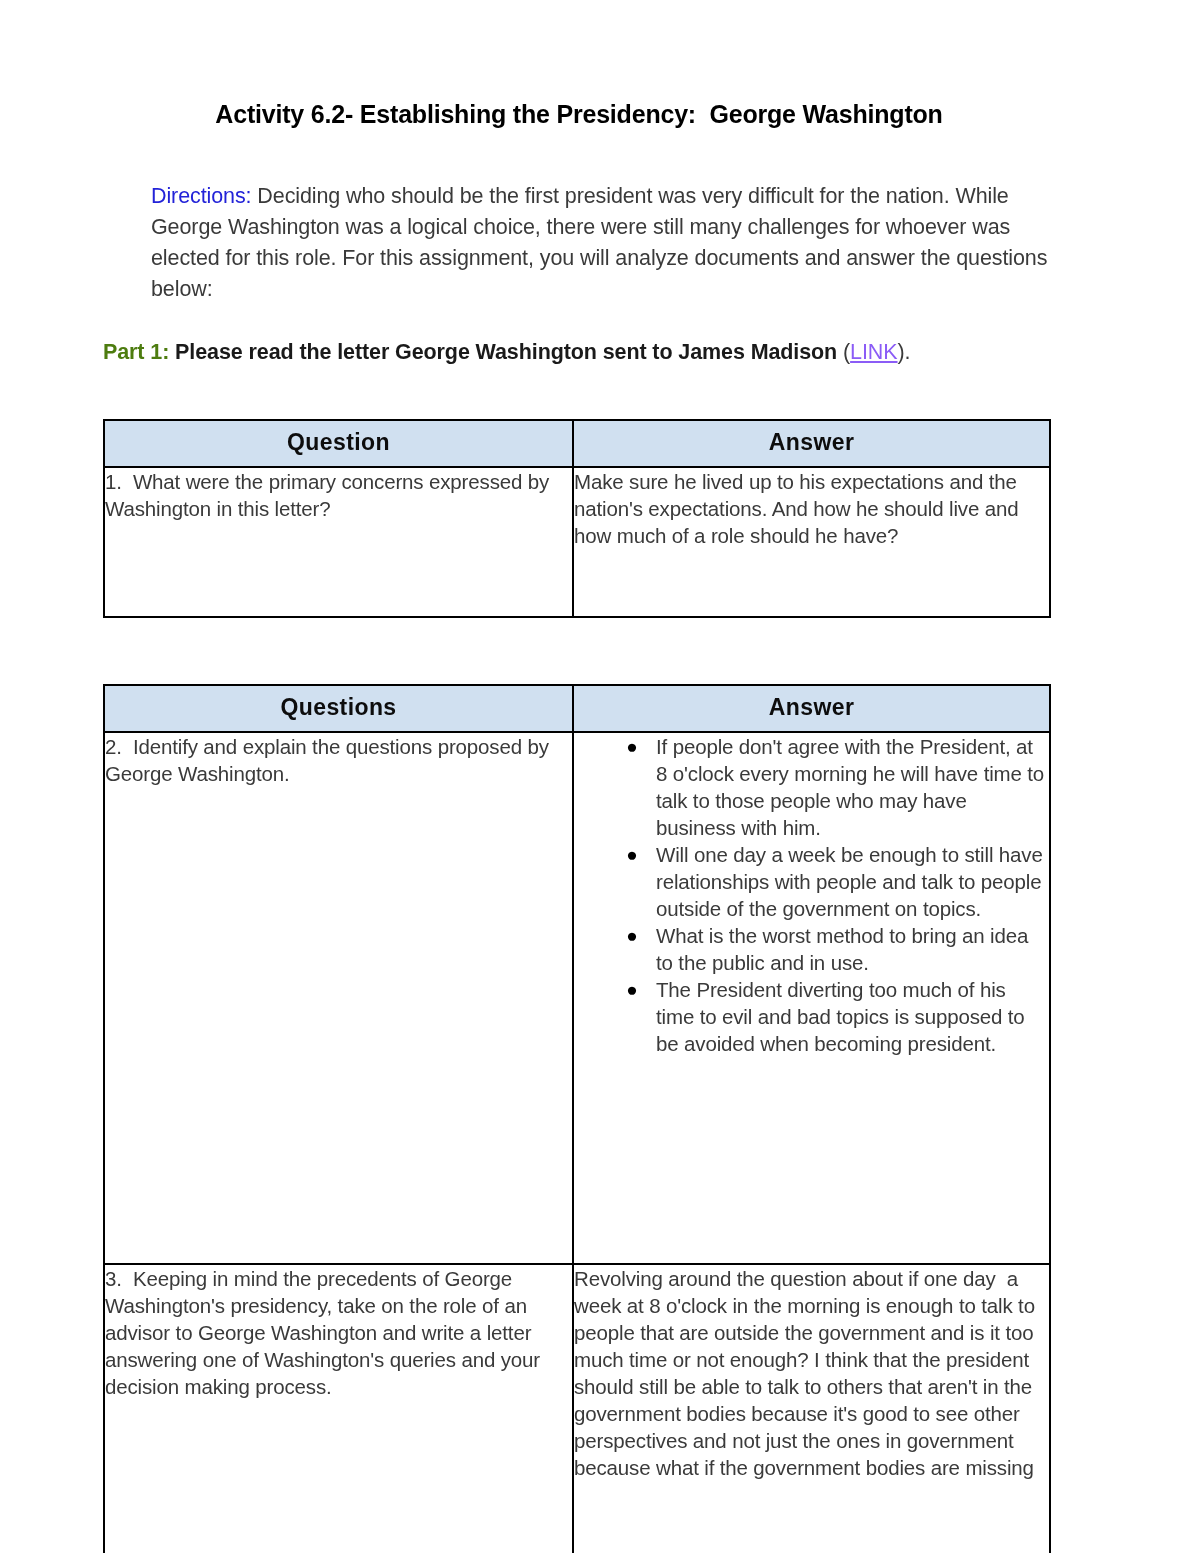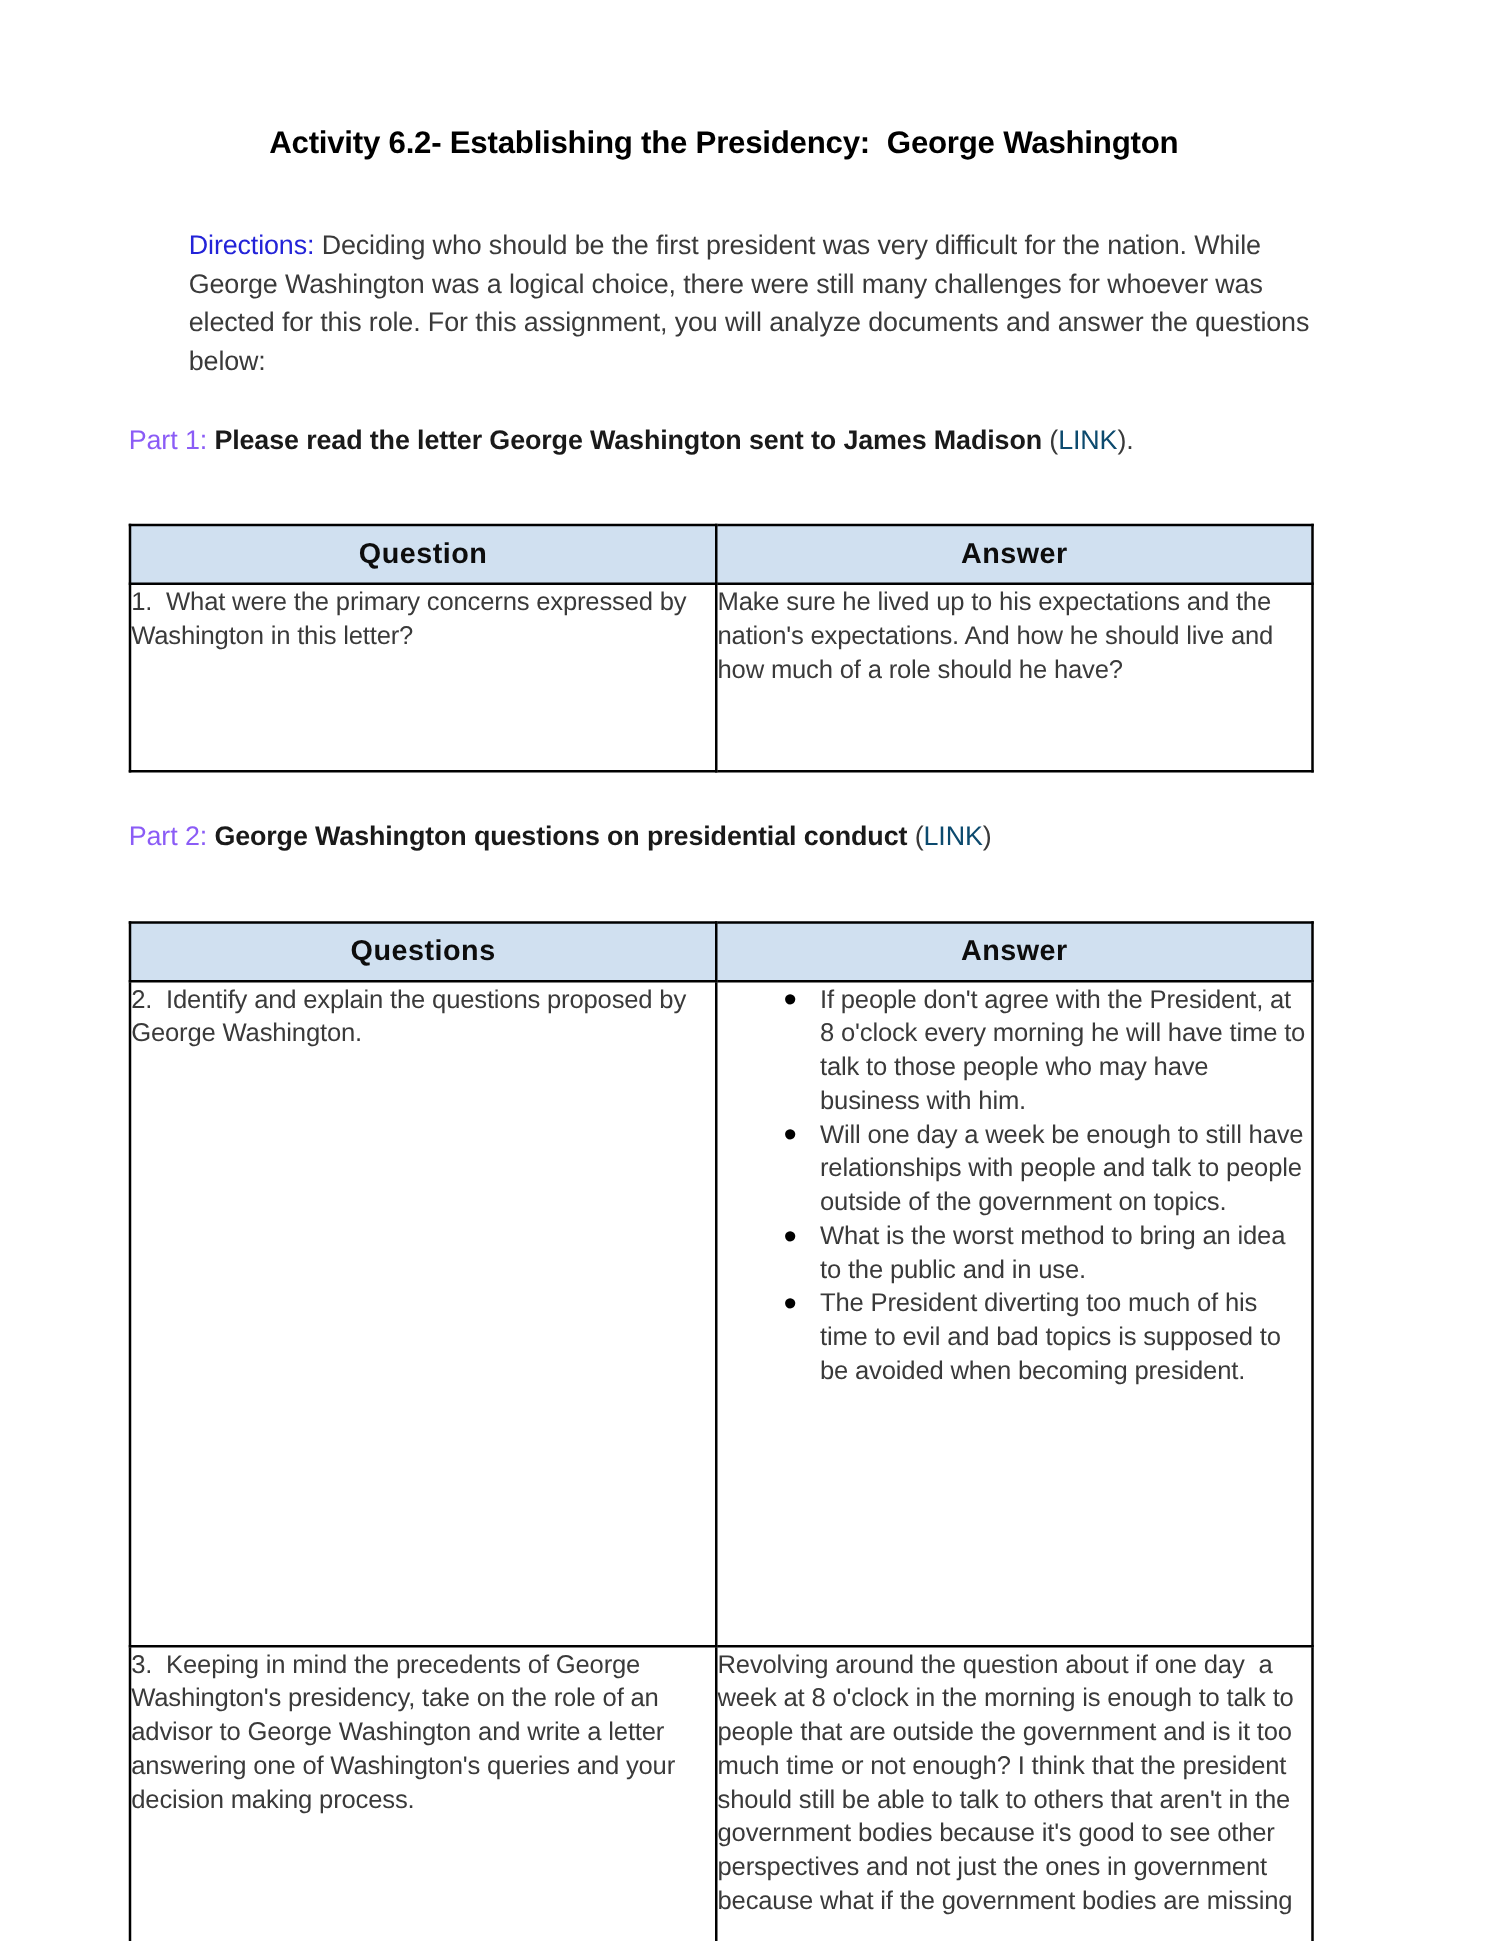--- a/index.html
+++ b/index.html
@@ -57,24 +57,25 @@
 
   
   .part-line {
     font-size: 21.5px;
     line-height: 31px;
     letter-spacing: -0.1px;
     color: #3a3a3a;
   }
   .part-1 { margin-top: 32px; }
   .part-2 { margin-top: 0; }
-  .part-line .part-label { color: #8b5cf6; }
+  .part-line .part-label { color: #4d7c0f; font-weight: bold; }
   .part-line .part-bold { font-weight: bold; color: #1a1a1a; }
   .link {
-    color: #0c4a6e;
+    color: #8b5cf6;
+    text-decoration: underline;
     cursor: pointer;
     margin-top: 46px;
   }
   .paren { color: #3a3a3a; }
 
   
   table.qa {
     border-collapse: collapse;
     width: 946px;
     table-layout: fixed;
@@ -168,21 +169,20 @@
       <tbody>
         <tr>
           <td class="cell tall-1"><span class="cell-text">1.  What were the primary concerns expressed by Washington in this letter?</span></td>
           <td class="cell tall-1"><span class="cell-text">Make sure he lived up to his expectations and the nation's expectations. And how he should live and how much of a role should he have?</span></td>
         </tr>
       </tbody>
     </table>
 
     <div class="gap-before-part2"></div>
 
-    <p class="part-line part-2"><span class="part-label">Part 2:</span><span class="part-bold"> George Washington questions on presidential conduct</span><span class="paren"> (</span><a class="link">LINK</a><span class="paren">)</span></p>
 
     <div class="table-gap-1"></div>
 
     <table class="qa">
       <colgroup>
           <col class="col-left">
           <col class="col-right">
         </colgroup>
       <thead>
         <tr>

